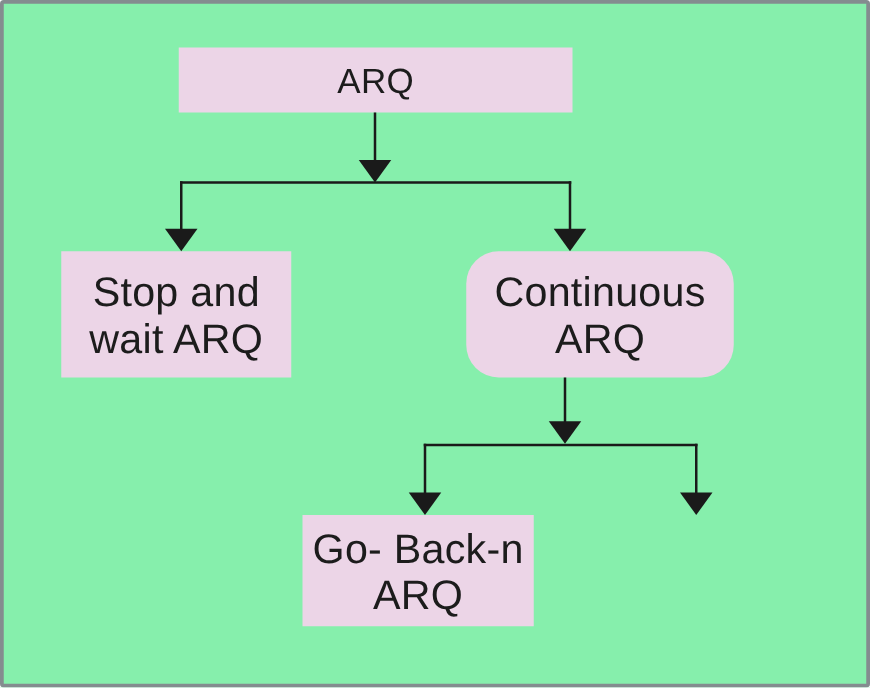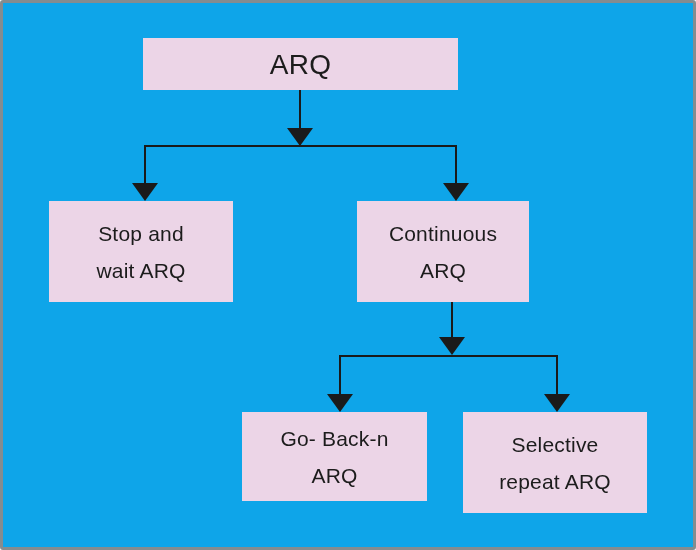--- a/index.html
+++ b/index.html
@@ -8,41 +8,41 @@
     background: #ffffff;
     font-family: "Liberation Sans", "DejaVu Sans", sans-serif;
   }
   .frame {
     position: relative;
     width: 690px;
     height: 544px;
     margin: 0;
     border: 3px solid #848c8f;
     border-radius: 3px;
-    background: #0ea5e9;
+    background: #86efac;
     overflow: hidden;
     box-sizing: content-box;
   }
   .node {
     position: absolute;
     background: #ecd5e7;
     color: #1c1c1c;
     display: flex;
     align-items: center;
     justify-content: center;
     text-align: center;
-    font-size: 21px;
+    font-size: 33px;
     line-height: 37px;
     white-space: pre-line;
     letter-spacing: 0.2px;
   }
   
   .node-root      { left: 140px; top:  35px; width: 315px; height:  52px; font-size: 28px; }
   .node-saw       { left:  46px; top: 198px; width: 184px; height: 101px; }
-  .node-cont      { left: 354px; top: 198px; width: 172px; height: 101px; }
+  .node-cont      { left: 370px; top: 198px; width: 214px; height: 101px; border-radius: 26px; }
   .node-gbn       { left: 239px; top: 409px; width: 185px; height: 89px; }
   .node-sel       { left: 460px; top: 409px; width: 184px; height: 101px; }
 
   .line {
     position: absolute;
     background: #1a1a1a;
   }
   .arrowhead {
     position: absolute;
     width: 0;
@@ -83,22 +83,20 @@
 
   <div class="node node-saw">Stop and
 wait ARQ</div>
 
   <div class="node node-cont">Continuous
 ARQ</div>
 
   <div class="node node-gbn">Go- Back-n
 ARQ</div>
 
-  <div class="node node-sel">Selective
-repeat ARQ</div>
 
   <div class="line v-root"></div>
   <div class="arrowhead ah-root"></div>
   <div class="line h-bar1"></div>
 
   <div class="line v-saw"></div>
   <div class="arrowhead ah-saw"></div>
   <div class="line v-cont"></div>
   <div class="arrowhead ah-cont"></div>
 

